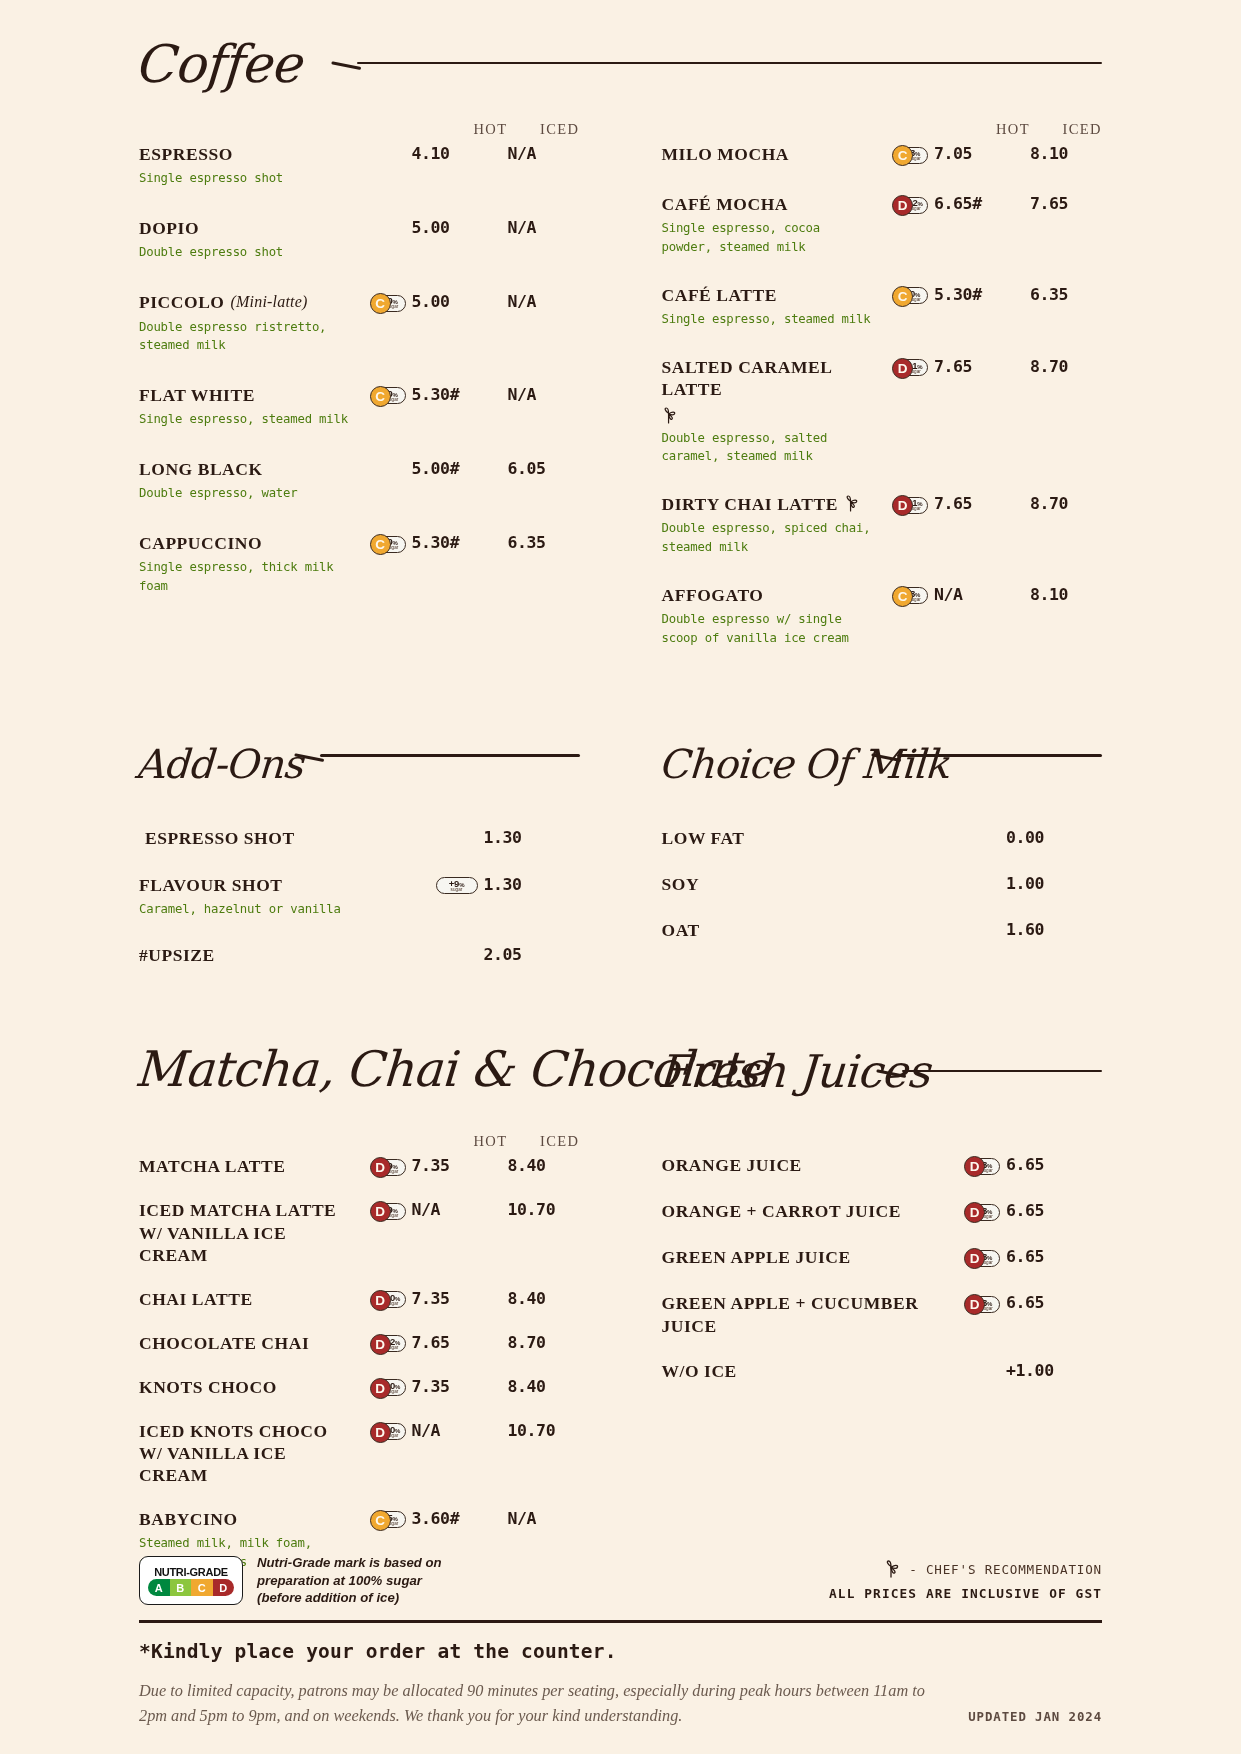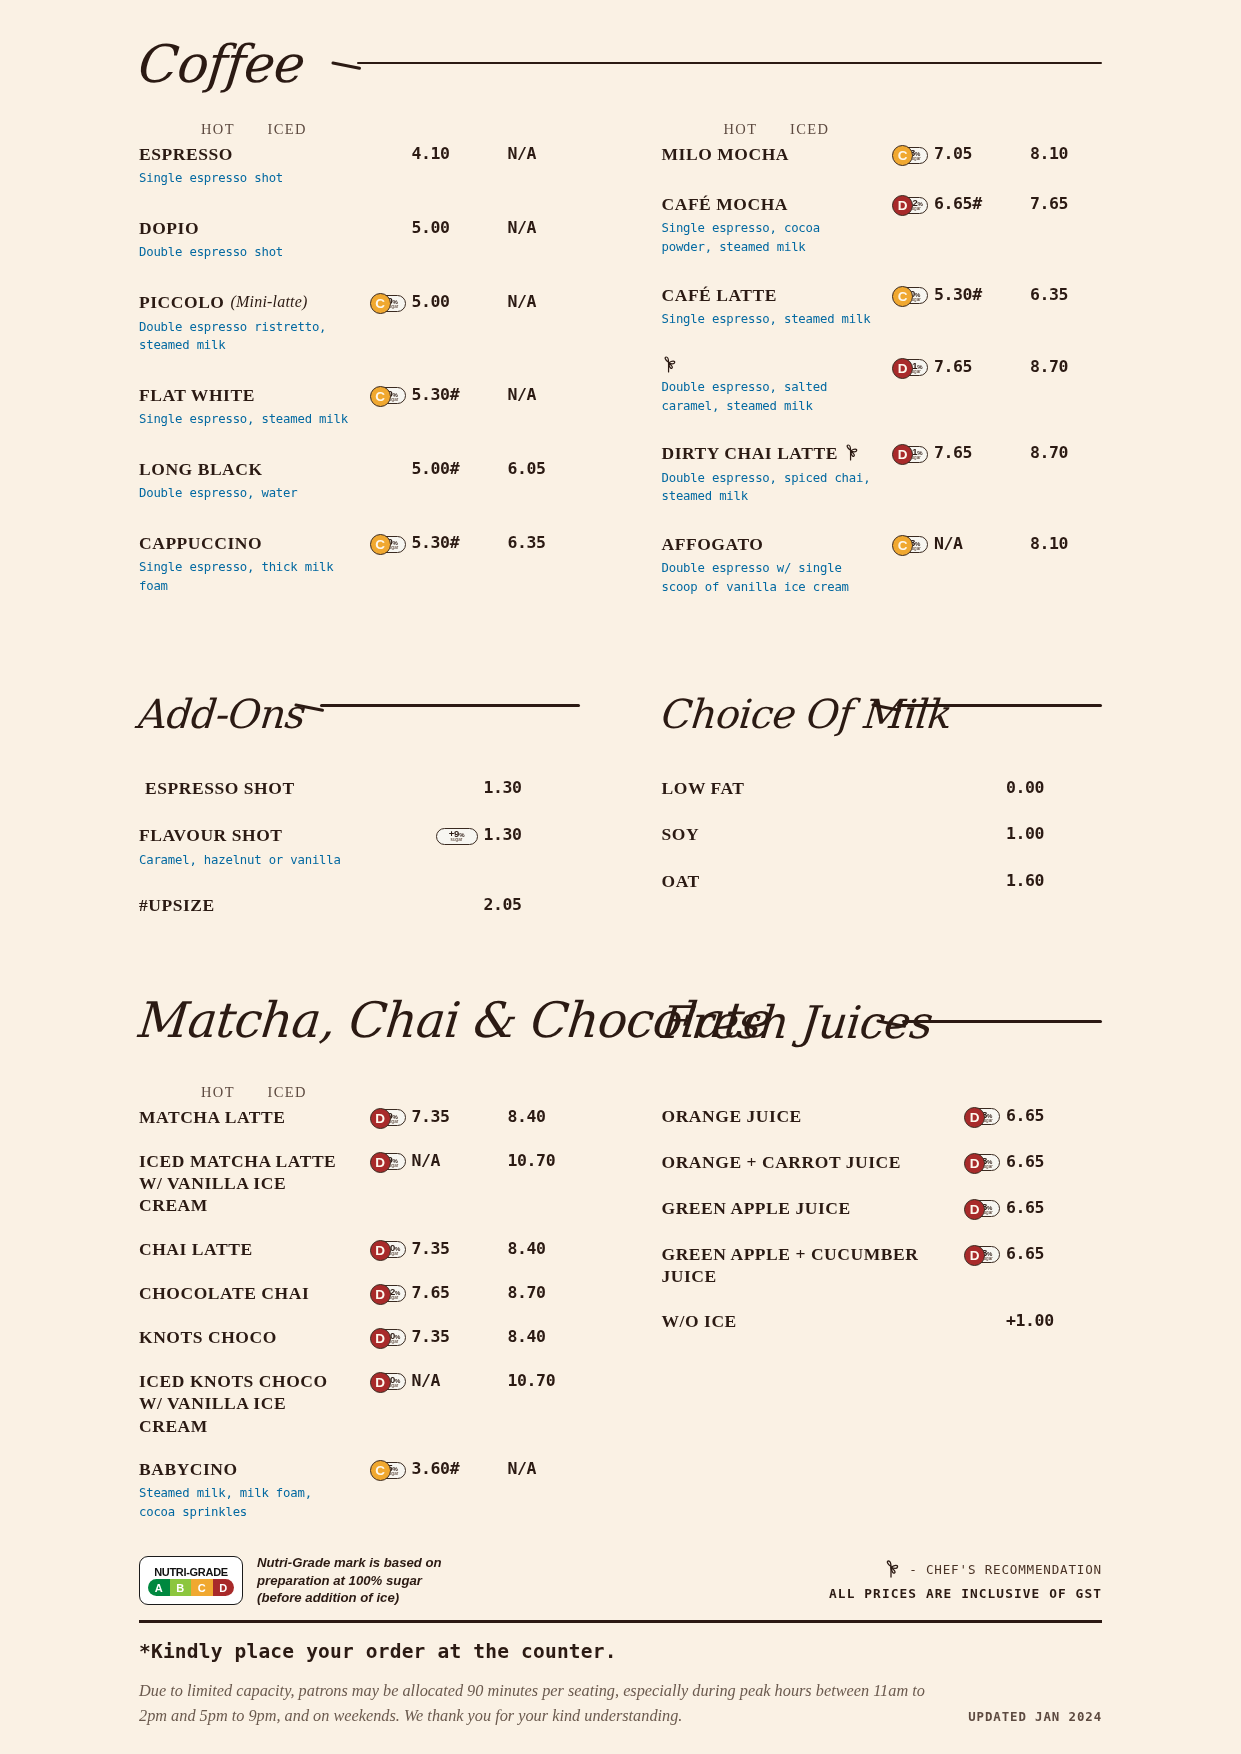--- a/index.html
+++ b/index.html
@@ -71,20 +71,21 @@
   .cols {
     display: flex;
     gap: 82px;
   }
   .col { width: 481px; }
 
   
   .ph-row {
     display: flex;
     align-items: flex-end;
+    justify-content: flex-end;
     height: 22px;
     margin-bottom: 5px;
   }
   .ph {
     font-family: "Liberation Serif", serif;
     font-size: 14.5px;
     letter-spacing: 1.4px;
     color: #5d4a40;
     text-align: right;
   }
@@ -113,21 +114,21 @@
   .item-name .sub {
     font-weight: 400;
     font-style: italic;
     font-size: 16px;
     letter-spacing: 0.2px;
   }
   .item-desc {
     font-family: "DejaVu Sans Mono", monospace;
     font-size: 12.3px;
     line-height: 1.52;
-    color: #0369a1;
+    color: #4d7c0f;
     margin-top: 4px;
     letter-spacing: -0.2px;
   }
 
   .item-right {
     display: flex;
     align-items: flex-start;
     flex: 0 0 auto;
   }
   .price {
@@ -531,20 +532,21 @@
                   <span class="nb-circle g-C">C</span>
     </span>
               </div>
         <div class="price hot">5.30#</div>
         <div class="price iced">6.35</div>
       </div>
     </div>
     <div class="item" style="margin-bottom:27px;">
       <div class="item-main">
         <div class="item-name">
+          <span>SALTED CARAMEL LATTE</span>
 
           <span class="chef">
   <svg viewBox="0 0 32 36" width="15" height="17">
     <g fill="none" stroke="#2b1a13" stroke-width="2.6" stroke-linecap="round">
       <path d="M14 13 C6 8, 5 2, 9 2 C13 2, 14 9, 14 14"></path>
       <path d="M15 14 C22 9, 28 10, 27 14 C26 18, 19 17, 15 15"></path>
       <path d="M14 15 C20 19, 24 24, 21 26 C18 28, 15 21, 14 16"></path>
       <path d="M14 34 C14 26, 14 20, 14 14"></path>
     </g>
   </svg></span>

